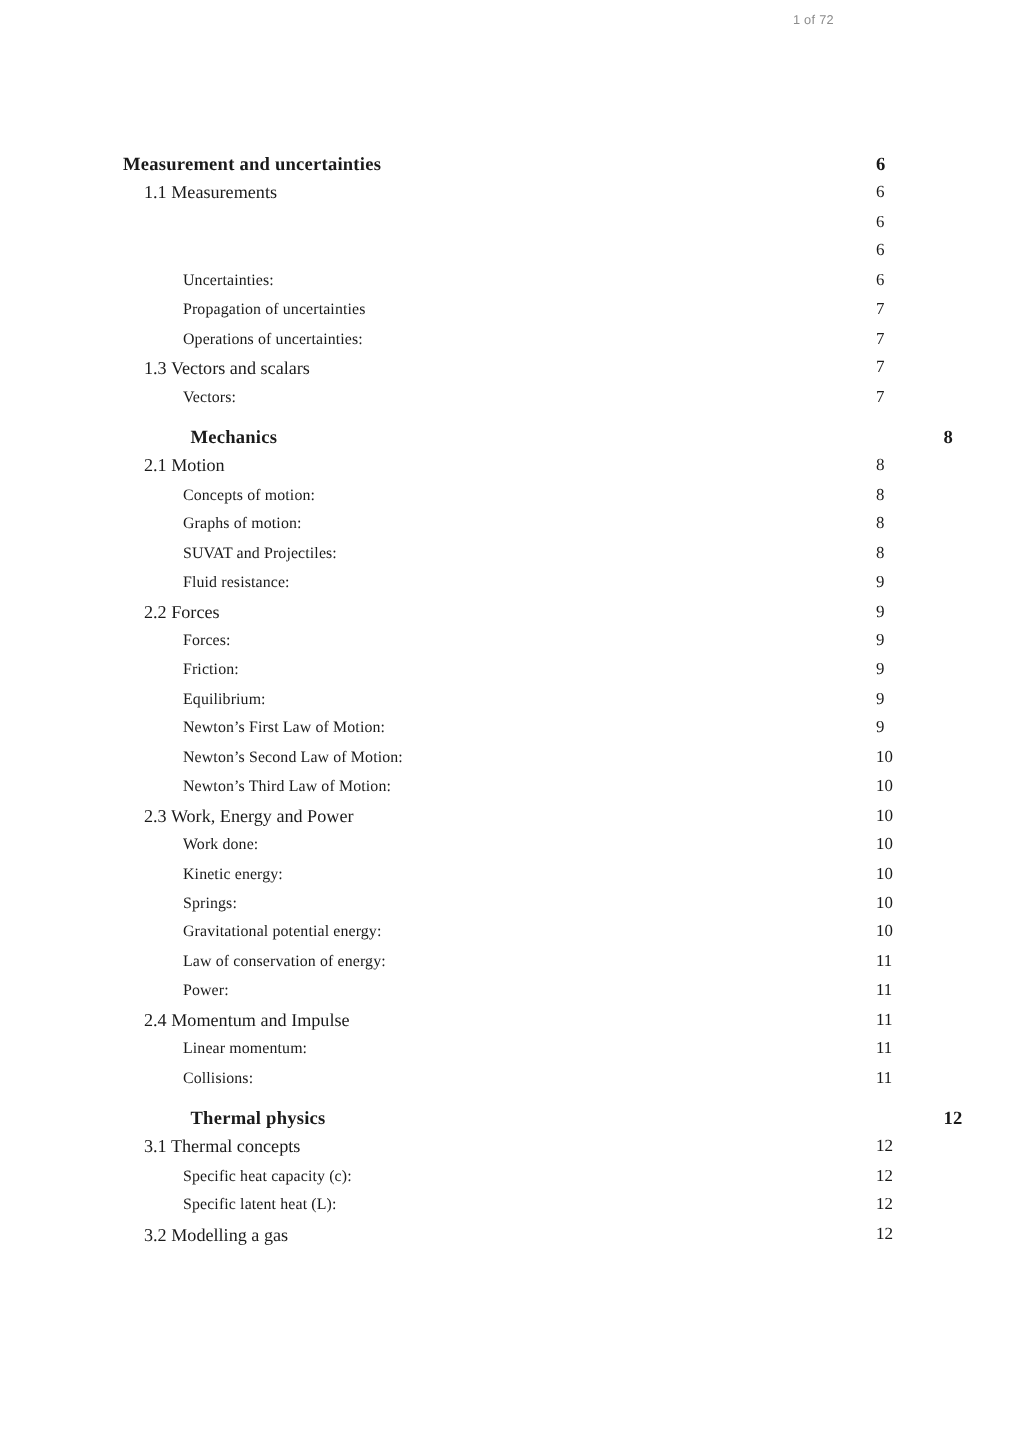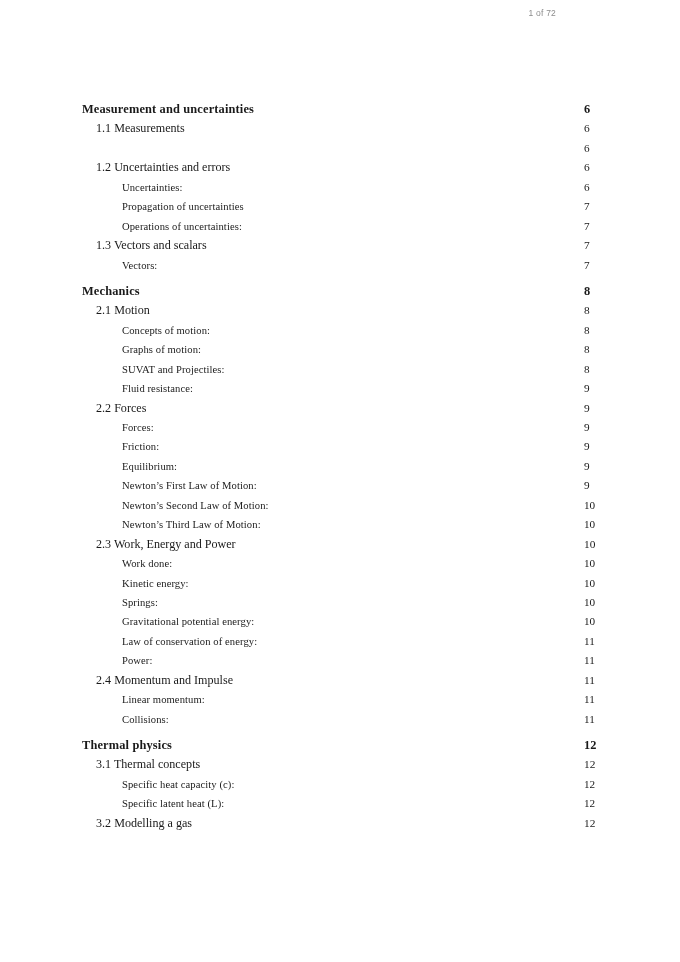--- a/index.html
+++ b/index.html
@@ -72,20 +72,21 @@
     font-weight: bold;
     letter-spacing: 0.15px;
     text-align: center;
   }
   .lvl1 .pageno {
     left: 584px;
   }
   
   .lvl1.spaced {
     margin-top: 7px;
+    margin-left: 45px;
   }
 
   
   .lvl2 .label {
     left: 96px;
     font-size: 12.1px;
     font-weight: normal;
   }
   .lvl2 .pageno {
     font-size: 11.4px;
@@ -115,21 +116,20 @@
       <span class="pageno">6</span>
     </div>
     <div class="toc-row lvl2">
       <span class="label">1.1 Measurements</span>
       <span class="pageno">6</span>
     </div>
     <div class="toc-row lvl3">
       <span class="pageno">6</span>
     </div>
     <div class="toc-row lvl2">
-      <span class="label">1.2 Uncertainties and errors</span>
       <span class="pageno">6</span>
     </div>
     <div class="toc-row lvl3">
       <span class="label">Uncertainties:</span>
       <span class="pageno">6</span>
     </div>
     <div class="toc-row lvl3">
       <span class="label">Propagation of uncertainties</span>
       <span class="pageno">7</span>
     </div>

